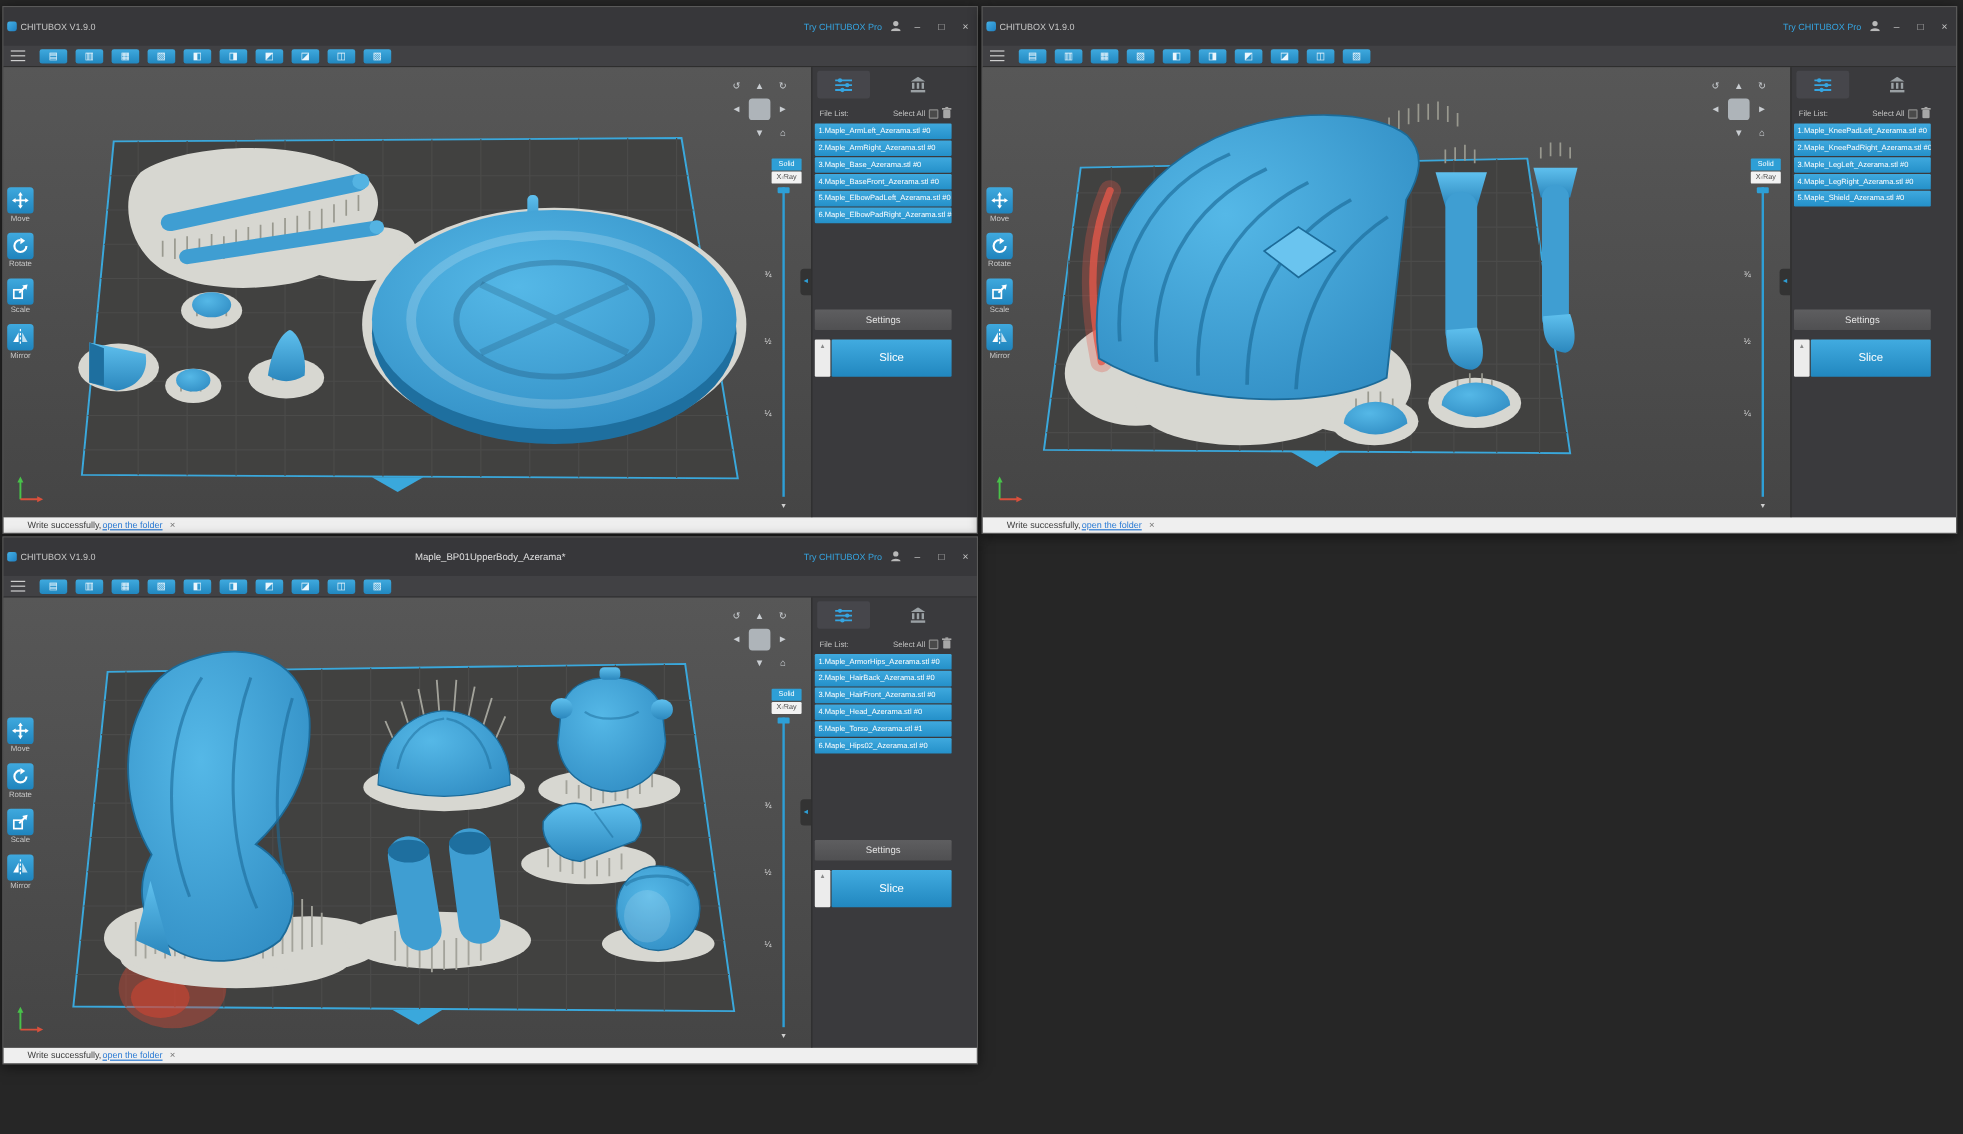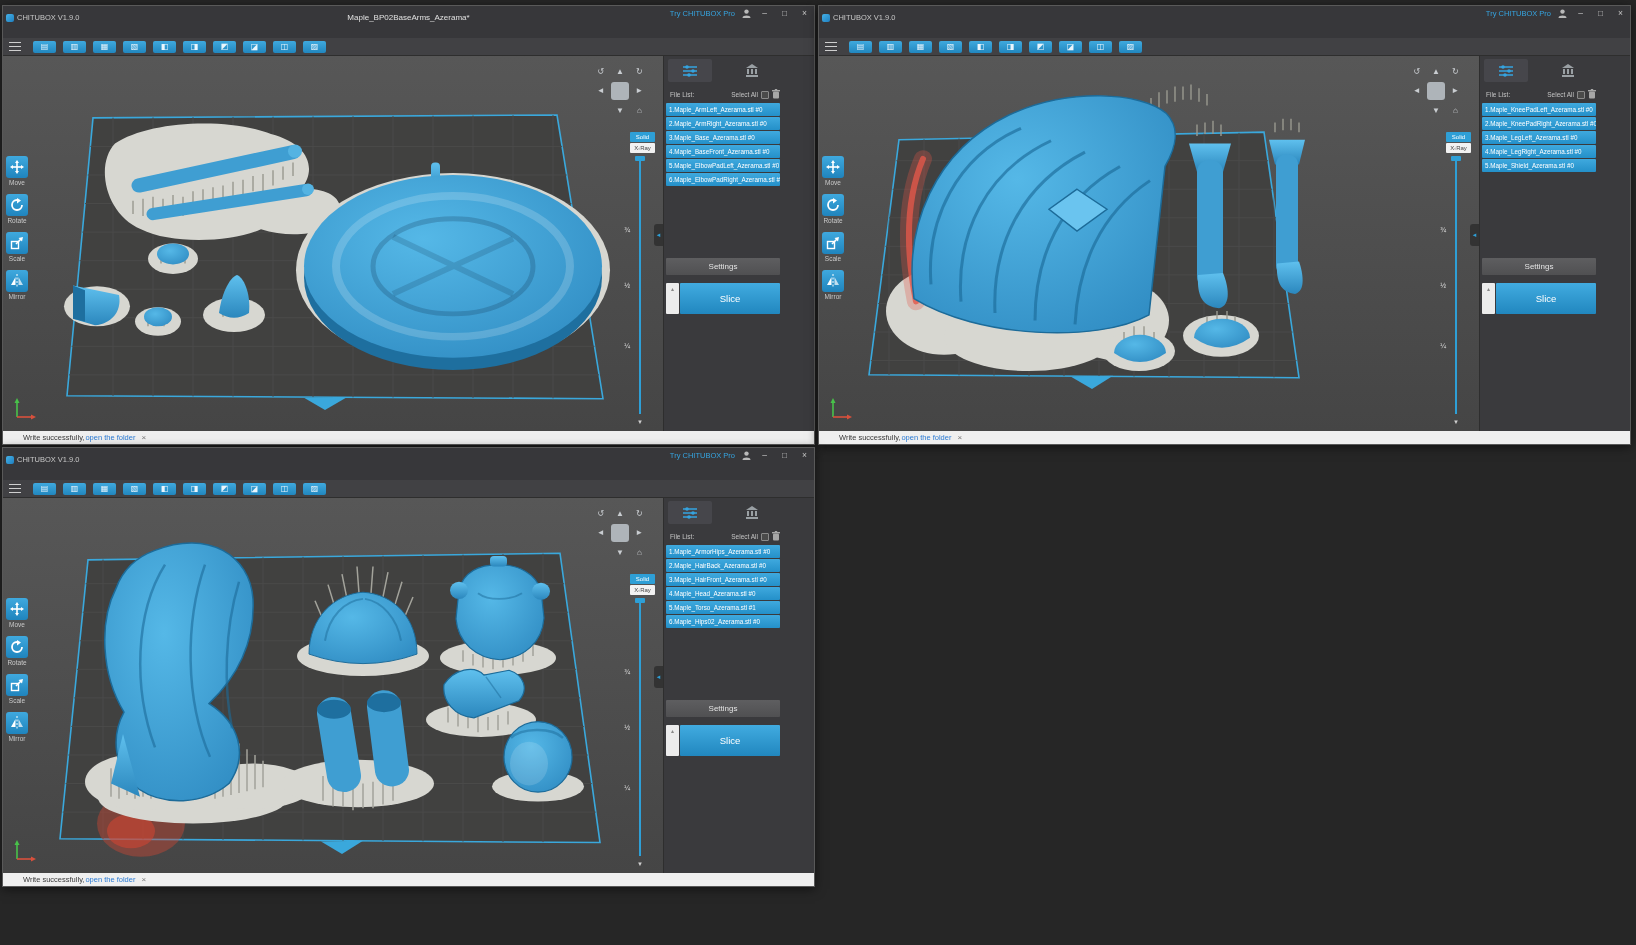--- a/index.html
+++ b/index.html
@@ -1,20 +1,20 @@
 <!DOCTYPE html>
 <html><head>
 <meta charset="utf-8">
 <style>
 *{margin:0;padding:0;box-sizing:border-box}
 html,body{width:1636px;height:945px}
 body{background:#262626;font-family:"Liberation Sans","DejaVu Sans",sans-serif;position:relative;overflow:hidden}
 .window{position:absolute;width:813px;height:440px;background:#3c3c3c;border:1px solid #595959;box-shadow:0 2px 10px rgba(0,0,0,.55);display:flex;flex-direction:column}
 .win1{left:2px;top:5px}.win2{left:818px;top:5px}.win3{left:2px;top:447px}
-.titlebar{height:14px;background:#37373a;display:flex;align-items:flex-end;padding:16px 3px;position:relative;flex:0 0 auto}
+.titlebar{height:14px;background:#37373a;display:flex;align-items:center;padding:16px 3px;position:relative;flex:0 0 auto}
 .tb-left{display:flex;align-items:center;gap:3px;z-index:2}
 .logo{width:8px;height:8px;border-radius:2px;background:linear-gradient(135deg,#45b2e8,#1f7fc0)}
 .app-name{font-size:7.5px;color:#c8c8c8}
 .tb-title{position:absolute;left:0;right:0;text-align:center;font-size:8px;color:#e0e0e0}
 .tb-right{margin-left:auto;display:flex;align-items:center;gap:7px;z-index:2}
 .try-pro{font-size:7.5px;color:#35a4e0;cursor:pointer}
 .winbtn{font-size:8.5px;color:#c4c4c4;width:13px;text-align:center;line-height:14px;cursor:default}
 .toolbar{height:18px;background:#414144;border-bottom:1px solid #2e2e2e;display:flex;align-items:center;padding:0 6px;gap:7px;flex:0 0 auto}
 .hamburger{width:12px;height:9px;border-top:1.5px solid #cfcfcf;border-bottom:1.5px solid #cfcfcf;position:relative;margin-right:5px}
 .hamburger::after{content:"";position:absolute;left:0;right:0;top:2.5px;height:1.5px;background:#cfcfcf}
@@ -34,35 +34,35 @@
 .vm-solid{background:#2e9fd6;color:#fff}
 .vm-xray{background:#f2f2f2;color:#444}
 .hslider{position:absolute;top:100px;right:18px;height:258px;width:10px;z-index:4}
 .hs-track{position:absolute;left:4px;top:0;bottom:0;width:2px;background:#2e9fd6}
 .hs-handle{position:absolute;left:0;top:0;width:10px;height:5px;background:#2e9fd6;border-radius:1px}
 .hs-chevron{position:absolute;left:0;width:10px;text-align:center;font-size:6px;color:#cfcfcf}
 .hs-up{top:-11px}.hs-down{bottom:-11px}
 .hs-frac{position:absolute;right:15px;font-size:7px;color:#dcdcdc}
 .collapse{position:absolute;right:0;top:168px;width:9px;height:22px;background:#333;color:#2e9fd6;font-size:6px;display:flex;align-items:center;justify-content:center;border-radius:3px 0 0 3px;z-index:4}
 .axis{position:absolute;left:10px;bottom:6px;z-index:4}
-.right-panel{width:151px;background:#3a3a3d;border-left:1px solid #2e2e2e;position:relative;flex:0 0 auto}
+.right-panel{width:138px;background:#3a3a3d;border-left:1px solid #2e2e2e;position:relative;flex:0 0 auto}
 .tabs{position:absolute;top:3px;left:4px;display:flex;gap:18px}
 .tab{width:44px;height:23px;display:flex;align-items:center;justify-content:center;border-radius:2px}
 .tab.active{background:#46464b}
 .fl-header{position:absolute;top:33px;left:6px;width:110px;display:flex;align-items:center;gap:3px;font-size:6.5px;color:#c3c3c3}
 .fl-header .spacer{flex:1}
 .fl-check{width:8px;height:8px;border:1px solid #8a8a8a;background:#4a4a4a;border-radius:1px}
 .files{position:absolute;top:47px;left:2px;width:114px;display:flex;flex-direction:column;gap:1px}
 .file-item{height:13px;background:linear-gradient(#3fa9de,#2490c9);color:#fff;font-size:6.3px;line-height:13px;padding:0 3px;white-space:nowrap;overflow:hidden;border-radius:1px}
 .settings-btn{position:absolute;top:202px;left:2px;width:114px;height:17px;background:linear-gradient(#5e5e60,#505052);color:#e3e3e3;font-size:8px;text-align:center;line-height:17px;border-radius:1px}
 .slice-row{position:absolute;top:227px;left:2px;display:flex;gap:1px;height:31px}
 .slice-side{width:13px;background:#ececec;display:flex;align-items:flex-start;justify-content:center;font-size:6px;color:#888;padding-top:2px;border-radius:1px}
 .slice-btn{width:100px;background:linear-gradient(#41abe0,#2187bf);color:#fff;font-size:9.5px;display:flex;align-items:center;justify-content:center;border-radius:1px}
 .statusbar{height:13px;background:#efefef;display:flex;align-items:center;padding:0 20px;font-size:7.5px;color:#3a3a3a;flex:0 0 auto;gap:1px}
-.statusbar .link{color:#2b7bd4;cursor:pointer}
+.statusbar .link{color:#2b7bd4;text-decoration:underline;cursor:pointer}
 .statusbar .dismiss{color:#777;margin-left:5px;font-size:8px}
 </style>
 </head>
 <body>
 
 <svg width="0" height="0" style="position:absolute">
 <defs>
 <linearGradient id="gBlue" x1="0" y1="0" x2="0" y2="1">
         <stop offset="0" stop-color="#5fc0ee"></stop>
         <stop offset="1" stop-color="#2b87bd"></stop>
@@ -73,21 +73,20 @@
       </radialGradient>
 </defs>
 </svg>
 
 <div class="window win1">
   <div class="titlebar">
     <div class="tb-left">
       <div class="logo"></div>
       <span class="app-name">CHITUBOX V1.9.0</span>
     </div>
-    <div class="tb-title" title="Maple_BP02BaseArms_Azerama*">Maple_BP02BaseArms_Azerama*</div>
     <div class="tb-right">
       <span class="try-pro">Try CHITUBOX Pro</span>
       <span><svg width="9" height="9">
             <circle cx="4.5" cy="2.6" r="2.2" fill="#b9b9b9"></circle>
             <path d="M0.5,9 C0.5,5.8 8.5,5.8 8.5,9 Z" fill="#b9b9b9"></path>
           </svg></span>
       <span class="winbtn">–</span>
       <span class="winbtn">□</span>
       <span class="winbtn">×</span>
     </div>
@@ -523,20 +522,21 @@
     <span class="dismiss">×</span>
   </div>
 </div>
 
 <div class="window win3">
   <div class="titlebar">
     <div class="tb-left">
       <div class="logo"></div>
       <span class="app-name">CHITUBOX V1.9.0</span>
     </div>
+    <div class="tb-title" title="Maple_BP01UpperBody_Azerama*">Maple_BP01UpperBody_Azerama*</div>
     <div class="tb-right">
       <span class="try-pro">Try CHITUBOX Pro</span>
       <span><svg width="9" height="9">
             <circle cx="4.5" cy="2.6" r="2.2" fill="#b9b9b9"></circle>
             <path d="M0.5,9 C0.5,5.8 8.5,5.8 8.5,9 Z" fill="#b9b9b9"></path>
           </svg></span>
       <span class="winbtn">–</span>
       <span class="winbtn">□</span>
       <span class="winbtn">×</span>
     </div>

